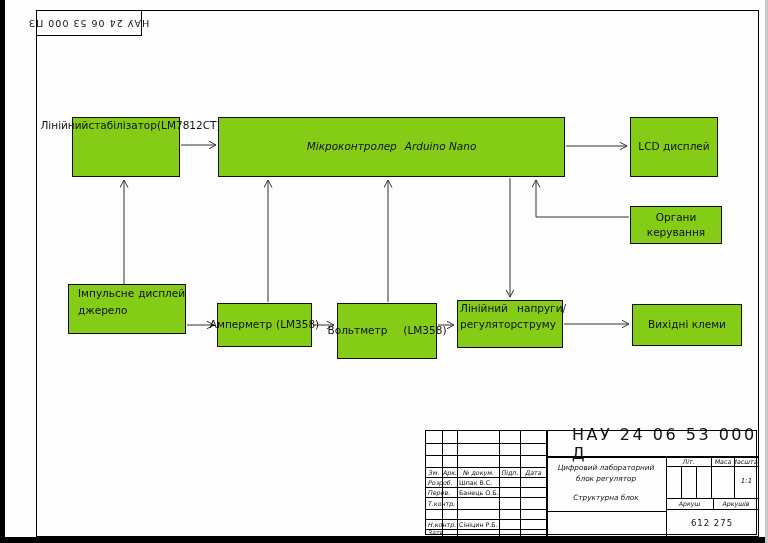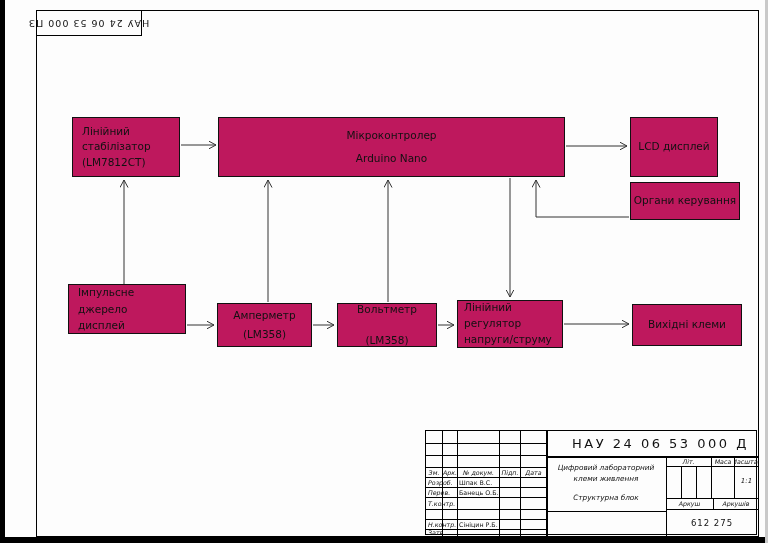--- a/index.html
+++ b/index.html
@@ -10,45 +10,45 @@
   .edge-bottom{position:absolute;left:0;top:537px;width:100%;height:6px;background:#000;}
   .edge-right{position:absolute;right:0;top:0;width:3px;height:100%;background:#c9c9c9;}
   
   .frame{position:absolute;left:36px;top:10px;width:721px;height:525px;border:1.5px solid #000;}
   
   .stamp-top{position:absolute;left:36px;top:10px;width:104px;height:24px;border:1.5px solid #000;
              display:flex;align-items:center;justify-content:center;font-size:9.5px;letter-spacing:1px;
              transform-origin:center;background:#fdfdfd;}
   .stamp-top span{transform:rotate(180deg);white-space:nowrap;}
   
-  .block{position:absolute;border:1.6px solid #111;background:#be185d;display:flex;flex-direction:column;
+  .block{position:absolute;border:1.6px solid #111;background:#84cc16;display:flex;flex-direction:row;
          justify-content:center;font-size:10.5px;line-height:1.45;box-sizing:border-box;}
   .block.center{align-items:center;text-align:center;}
   .block.left{align-items:flex-start;text-align:left;padding-left:9px;}
   #b-stab{left:72px;top:117px;width:108px;height:60px;}
-  #b-mcu{left:218px;top:117px;width:347px;height:60px;gap:8px;}
+  #b-mcu{left:218px;top:117px;width:347px;height:60px;gap:8px;font-style:italic;}
   #b-lcd{left:630px;top:117px;width:88px;height:60px;}
-  #b-ctrl{left:630px;top:182px;width:110px;height:38px;}
+  #b-ctrl{left:630px;top:206px;width:92px;height:38px;}
   #b-psu{left:68px;top:284px;width:118px;height:50px;line-height:1.6;}
   #b-amp{left:217px;top:303px;width:95px;height:44px;gap:4px;}
-  #b-volt{left:337px;top:303px;width:100px;height:44px;gap:16px;}
+  #b-volt{left:337px;top:303px;width:100px;height:56px;gap:16px;}
   #b-reg{left:457px;top:300px;width:106px;height:48px;padding-left:6px;line-height:1.5;}
   #b-term{left:632px;top:304px;width:110px;height:42px;}
   
   #wires{position:absolute;left:0;top:0;width:768px;height:543px;pointer-events:none;}
   
   #tb{position:absolute;left:425px;top:430px;width:332px;height:105px;border:1.2px solid #000;
       box-sizing:border-box;background:#fdfdfd;}
   .ln{position:absolute;background:#000;}
   .tcell{position:absolute;display:flex;align-items:center;font-style:italic;font-size:6.3px;
          white-space:nowrap;overflow:hidden;}
   .tcell.c{justify-content:center;}
   .tname{font-style:normal;font-size:6.3px;}
   .doccode{position:absolute;left:132px;top:0;width:200px;height:25px;display:flex;align-items:center;
-           font-size:13px;letter-spacing:2.5px;padding-left:14px;box-sizing:border-box;}
+           font-size:16px;letter-spacing:2.5px;padding-left:14px;box-sizing:border-box;}
   .ttl{position:absolute;left:120px;top:25px;width:120px;height:55px;display:flex;flex-direction:column;
        align-items:center;justify-content:center;font-style:italic;font-size:7.3px;line-height:1.5;text-align:center;}
   .ttl .sub{margin-top:8px;}
   .group{position:absolute;left:240px;top:78px;width:92px;height:27px;display:flex;align-items:center;
          justify-content:center;font-size:8.5px;letter-spacing:1px;}
 </style>
 </head>
 <body>
 
 <div id="page">
@@ -169,21 +169,21 @@
     <div class="tcell tname" style="left:33px;top:56px;width:40px;height:10px;">Банець О.Б.</div>
     <div class="tcell" style="left:2px;top:66px;width:30px;height:12px;">Т.контр.</div>
     <div class="tcell" style="left:2px;top:88px;width:30px;height:10px;">Н.контр.</div>
     <div class="tcell tname" style="left:33px;top:88px;width:40px;height:10px;">Сініцин Р.Б.</div>
     <div class="tcell" style="left:2px;top:98px;width:30px;height:7px;">Затв.</div>
 
     <div class="doccode">НАУ 24 06 53 000 Д</div>
 
     <div class="ttl">
       <span>Цифровий лабораторний</span>
-      <span>клеми живлення</span>
+      <span>блок регулятор</span>
       <span class="sub">Структурна блок</span>
     </div>
 
     <div class="tcell c" style="left:240px;top:25px;width:45px;height:10px;">Літ.</div>
     <div class="tcell c" style="left:286px;top:25px;width:22px;height:10px;">Маса</div>
     <div class="tcell c" style="left:309px;top:25px;width:23px;height:10px;">Масштаб</div>
     <div class="tcell c" style="left:309px;top:43px;width:23px;height:14px;font-size:7px;">1:1</div>
     <div class="tcell c" style="left:240px;top:67px;width:47px;height:11px;">Аркуш</div>
     <div class="tcell c" style="left:288px;top:67px;width:44px;height:11px;">Аркушів</div>
 

